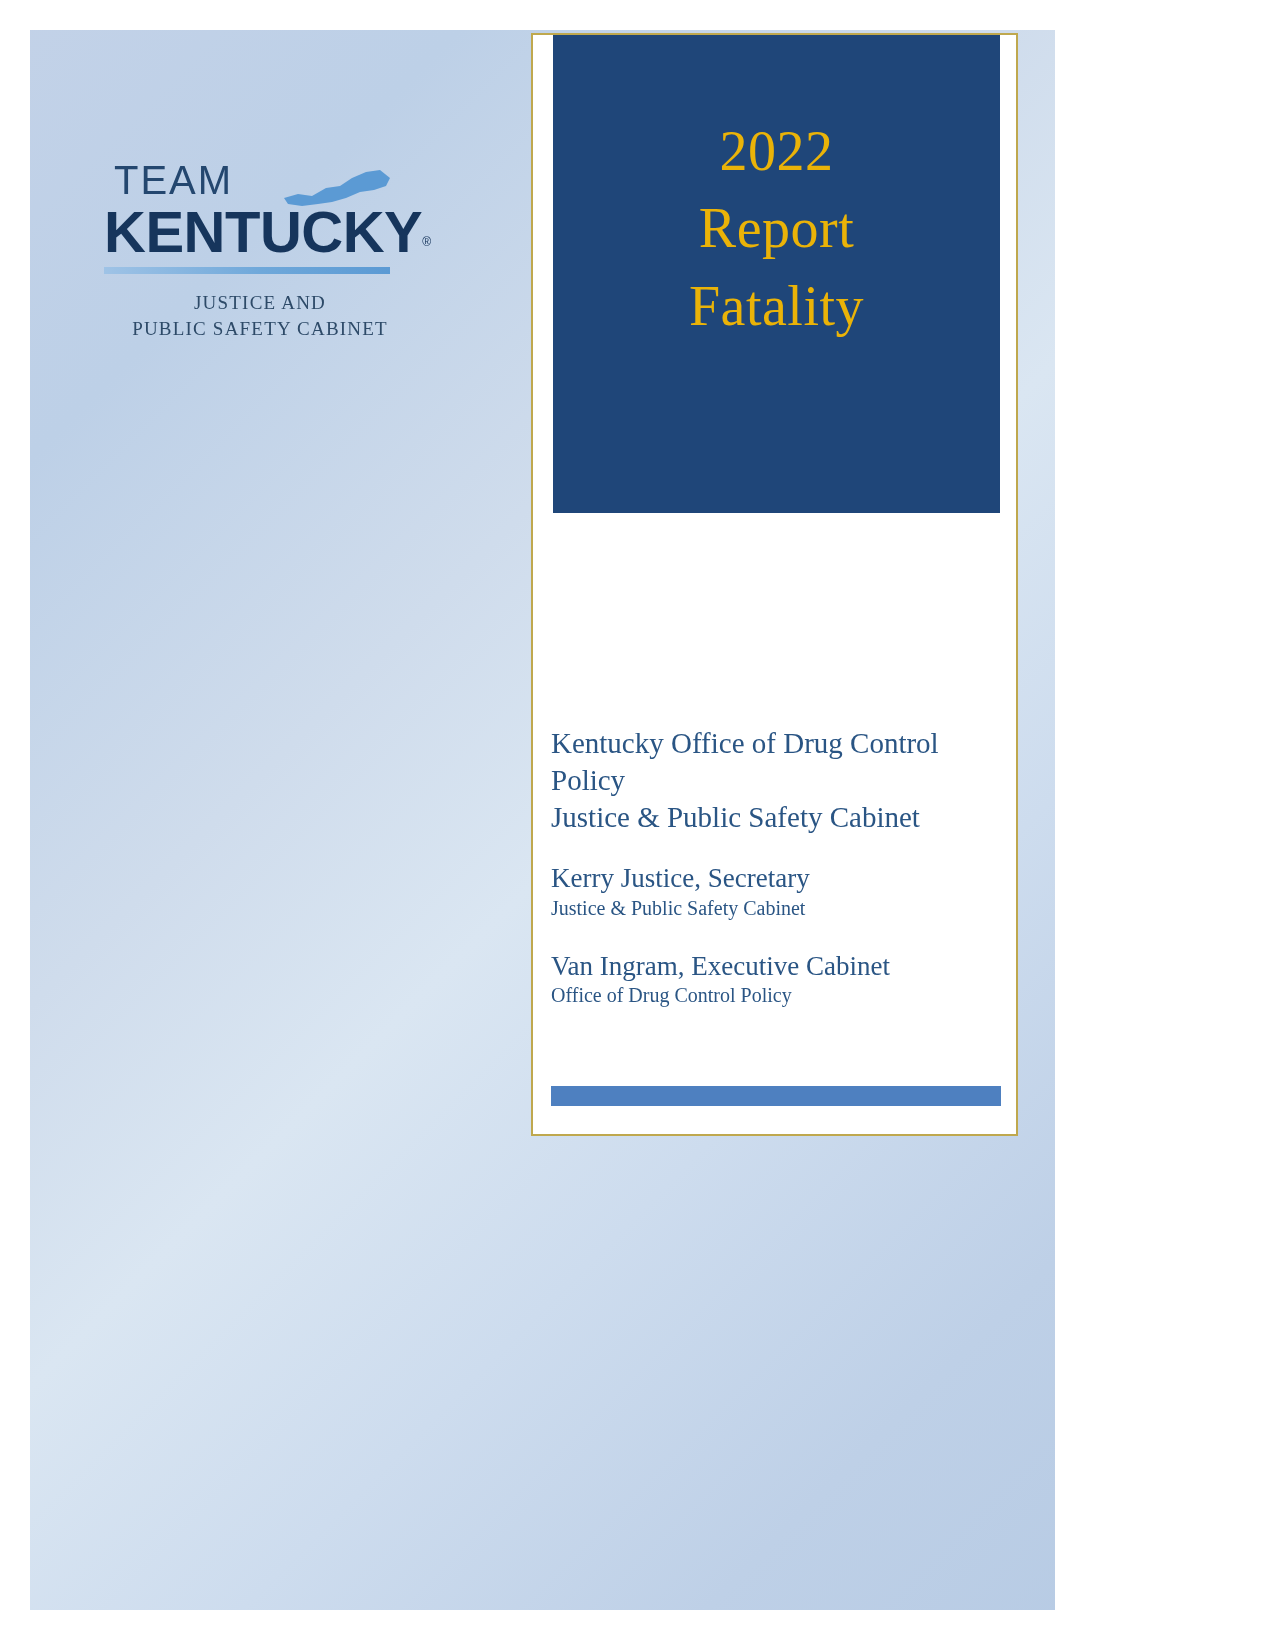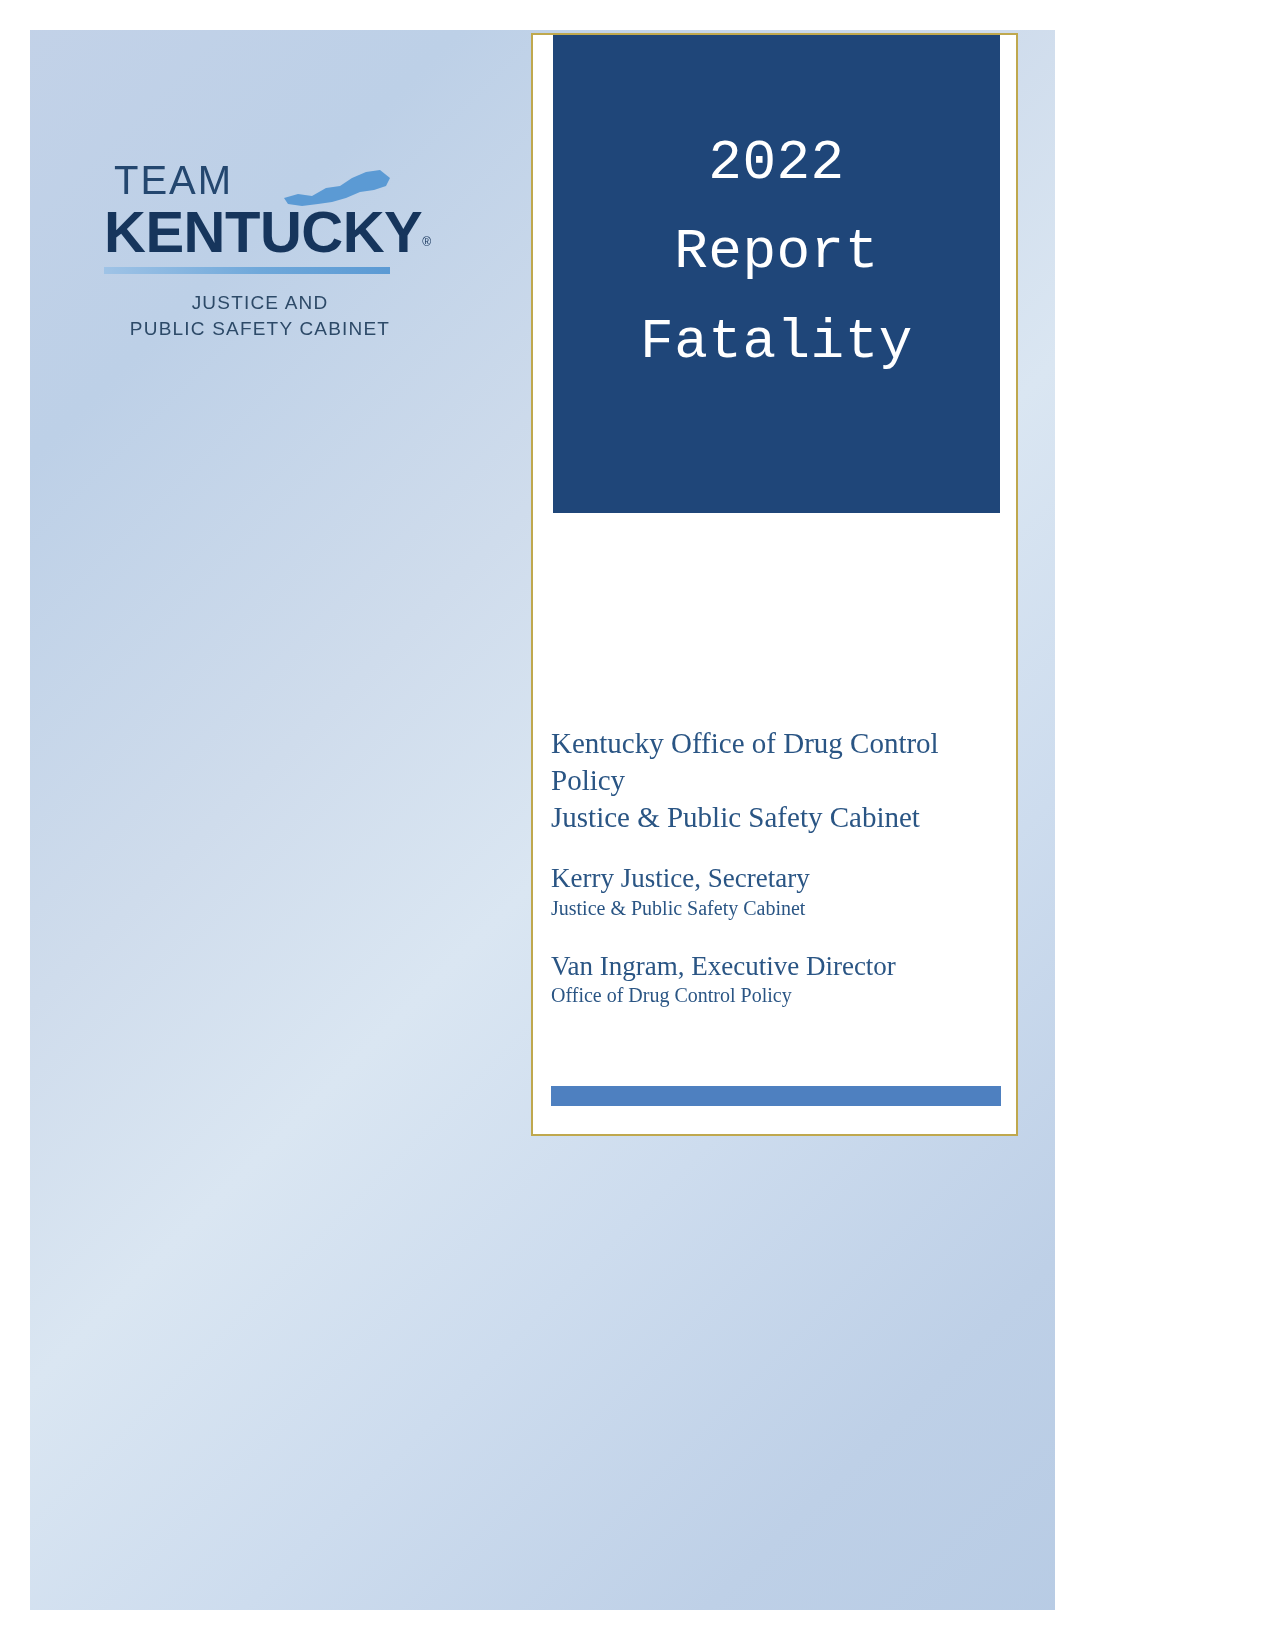--- a/index.html
+++ b/index.html
@@ -85,21 +85,21 @@
     height: 42px;
   }
   .logo-bar {
     margin-top: 4px;
     margin-left: 4px;
     height: 7px;
     width: 286px;
     background: linear-gradient(90deg, #9fc3e6 0%, #6fa8da 55%, #5b9ad4 100%);
   }
   .logo-sub {
-    font-family: Liberation Sans, sans-serif;
+    font-family: Liberation Serif, serif;
     font-size: 19px;
     letter-spacing: 1.2px;
     color: #2d4a68;
     margin-top: 16px;
     line-height: 1.35;
     text-align: center;
   }
 
   
   .title-card {
@@ -120,27 +120,26 @@
     height: 478px;
     background: #1f4679;
     display: flex;
     flex-direction: column;
     align-items: center;
     justify-content: flex-start;
     padding-top: 78px;
     box-sizing: border-box;
   }
   .title-line {
-    font-family: Liberation Mono, monospace;
+    font-family: Liberation Serif, serif;
     font-size: 56px;
-    color: #ffffff;
+    color: #eab308;
     line-height: 1.38;
     letter-spacing: 0.5px;
     text-align: center;
-    margin-top: 12px;
   }
 
   .credits {
     position: absolute;
     left: 18px;
     top: 690px;
     width: 450px;
   }
   .credits p {
     margin: 0;
@@ -204,21 +203,21 @@
       <p class="credit-org">Kentucky Office of Drug Control Policy</p>
       <p class="credit-org">Justice &amp; Public Safety Cabinet</p>
 
       <div class="credit-gap"></div>
 
       <p class="credit-name">Kerry Justice, Secretary</p>
       <p class="credit-role">Justice &amp; Public Safety Cabinet</p>
 
       <div class="credit-gap-2"></div>
 
-      <p class="credit-name">Van Ingram, Executive Director</p>
+      <p class="credit-name">Van Ingram, Executive Cabinet</p>
       <p class="credit-role">Office of Drug Control Policy</p>
     </div>
 
     <div class="bottom-bar"></div>
   </div>
 
   <div class="page-frame"></div>
 </div>
 
 </body></html>

